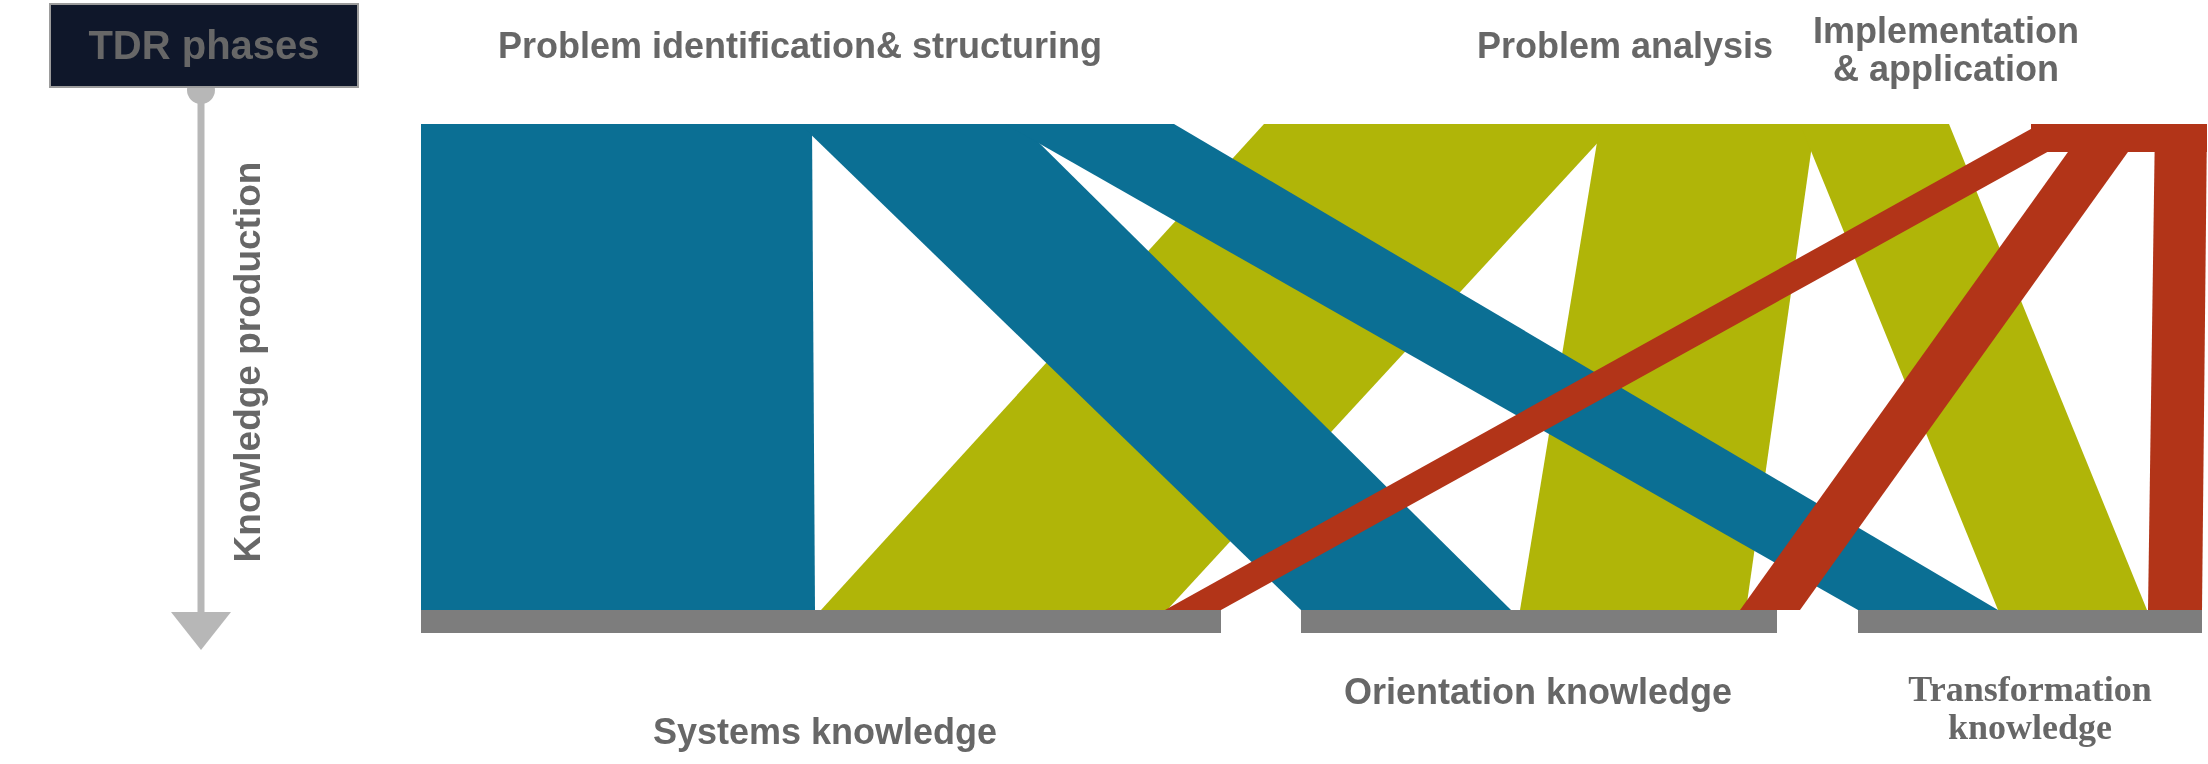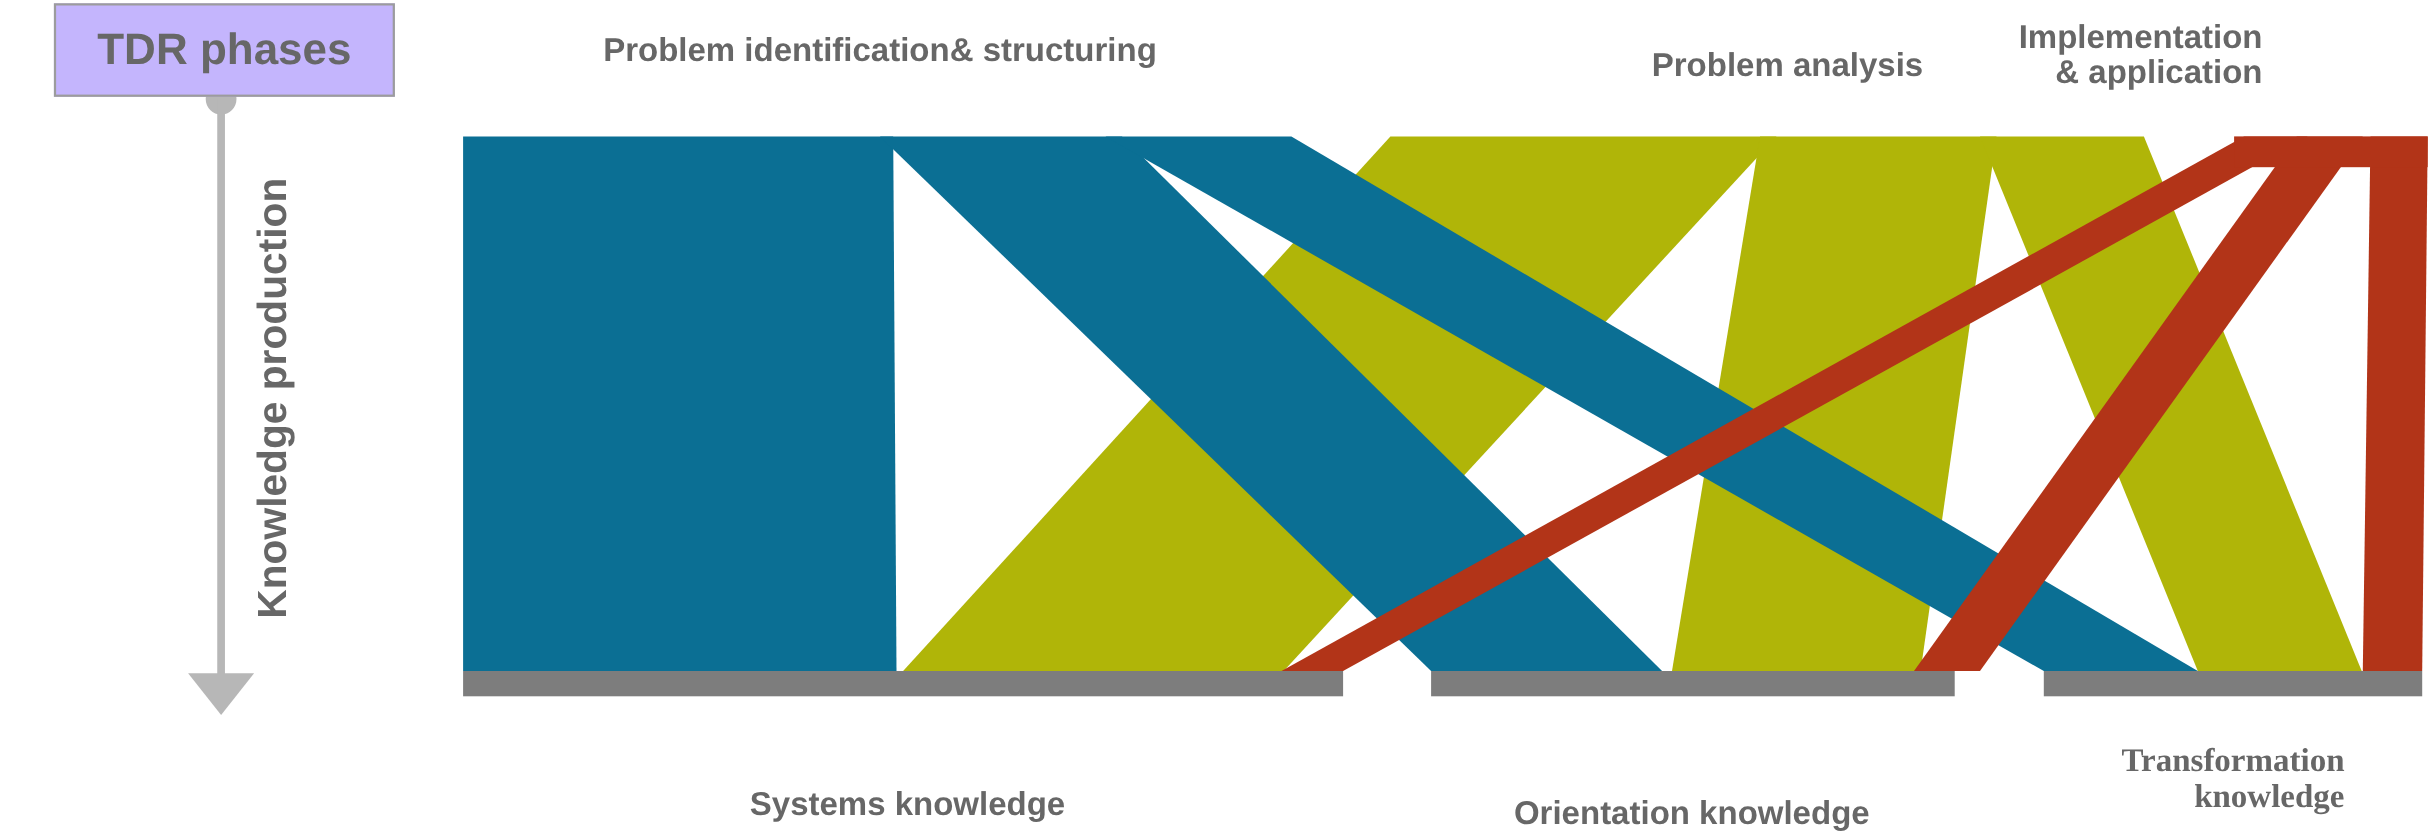--- a/index.html
+++ b/index.html
@@ -12,42 +12,42 @@
     font-family: "Liberation Sans", "DejaVu Sans", sans-serif;
   }
   .stage svg {
     position: absolute;
     left: 0; top: 0;
     width: 100%; height: 100%;
     display: block;
   }
   .box {
     position: absolute;
-    background: #c4b5fd;
+    background: #0f172a;
     border: 2px solid var(--border-gray, #9c9c9c);
     box-sizing: border-box;
     display: flex;
     align-items: center;
     justify-content: center;
   }
   .box-label {
     font-weight: bold;
     font-size: 40px;
     color: var(--text-gray, #676767);
     white-space: nowrap;
   }
   .diagram-label {
     position: absolute;
     transform: translate(-50%, -50%);
     font-weight: bold;
-    font-size: 30px;
+    font-size: 36px;
     line-height: 1.06;
     color: var(--text-gray, #676767);
     white-space: pre-line;
-    text-align: right;
+    text-align: center;
   }
   .rot-label {
     position: absolute;
     transform: translate(-50%, -50%) rotate(-90deg);
     transform-origin: center center;
     font-weight: bold;
     font-size: 37px;
     color: var(--text-gray, #676767);
     white-space: nowrap;
   }
@@ -78,24 +78,24 @@
 
   <div class="box" id="top-box" style="left: 49px; top: 3px; width: 310px; height: 85px;">
     <span class="box-label">TDR phases</span>
   </div>
 
   <div class="rot-label" id="axis-label" style="left: 248px; top: 362px;">Knowledge production</div>
 
 
   <div id="phase-labels">
       <div class="diagram-label" style="left: 800px; top: 46px;">Problem identification&amp; structuring</div>
-      <div class="diagram-label" style="left: 1625px; top: 60px;">Problem analysis</div>
+      <div class="diagram-label" style="left: 1625px; top: 46px;">Problem analysis</div>
       <div class="diagram-label" style="left: 1946px; top: 50px;">Implementation
 &amp; application</div>
     </div>
   <div id="type-labels">
       <div class="diagram-label" style="left: 825px; top: 732px;">Systems knowledge</div>
-      <div class="diagram-label" style="left: 1538px; top: 692px; margin-top: 48px;">Orientation knowledge</div>
+      <div class="diagram-label" style="left: 1538px; top: 692px;">Orientation knowledge</div>
       <div class="diagram-label" style="left: 2030px; top: 708px; font-family: Liberation Serif, serif;">Transformation
 knowledge</div>
     </div>
 
 </div>
 
 </body></html>

